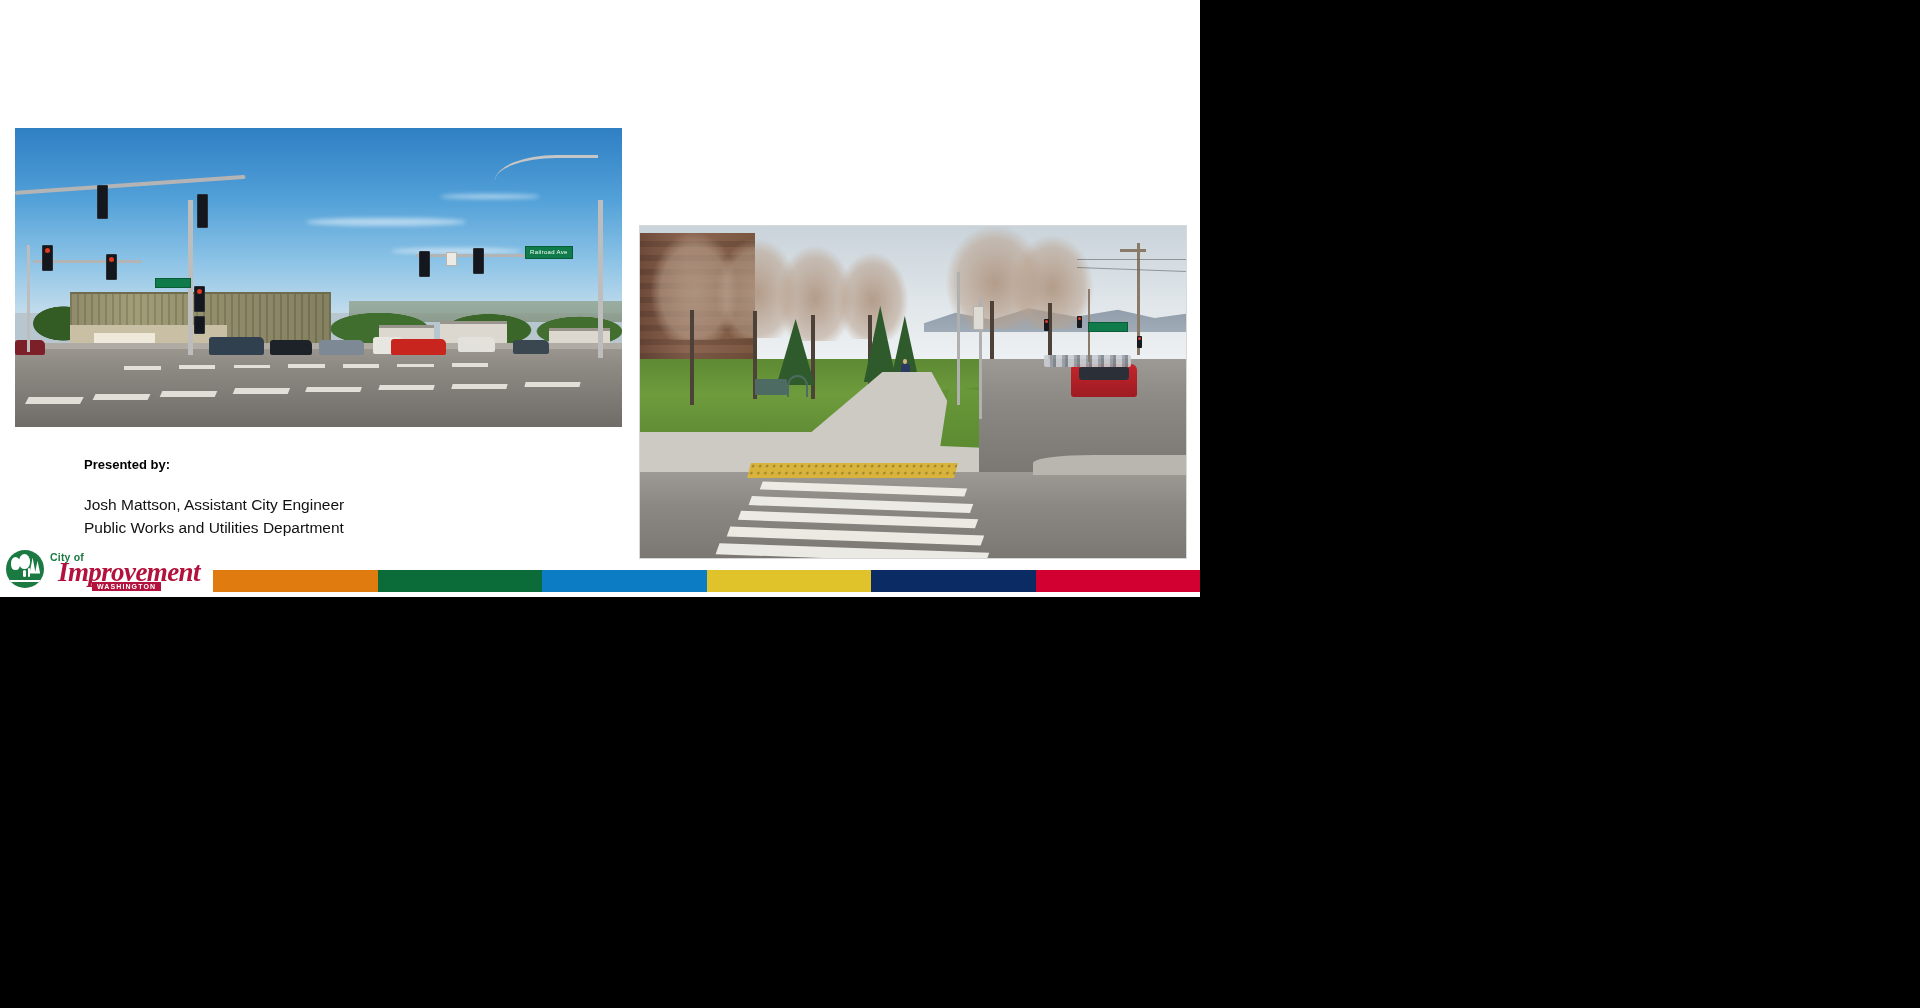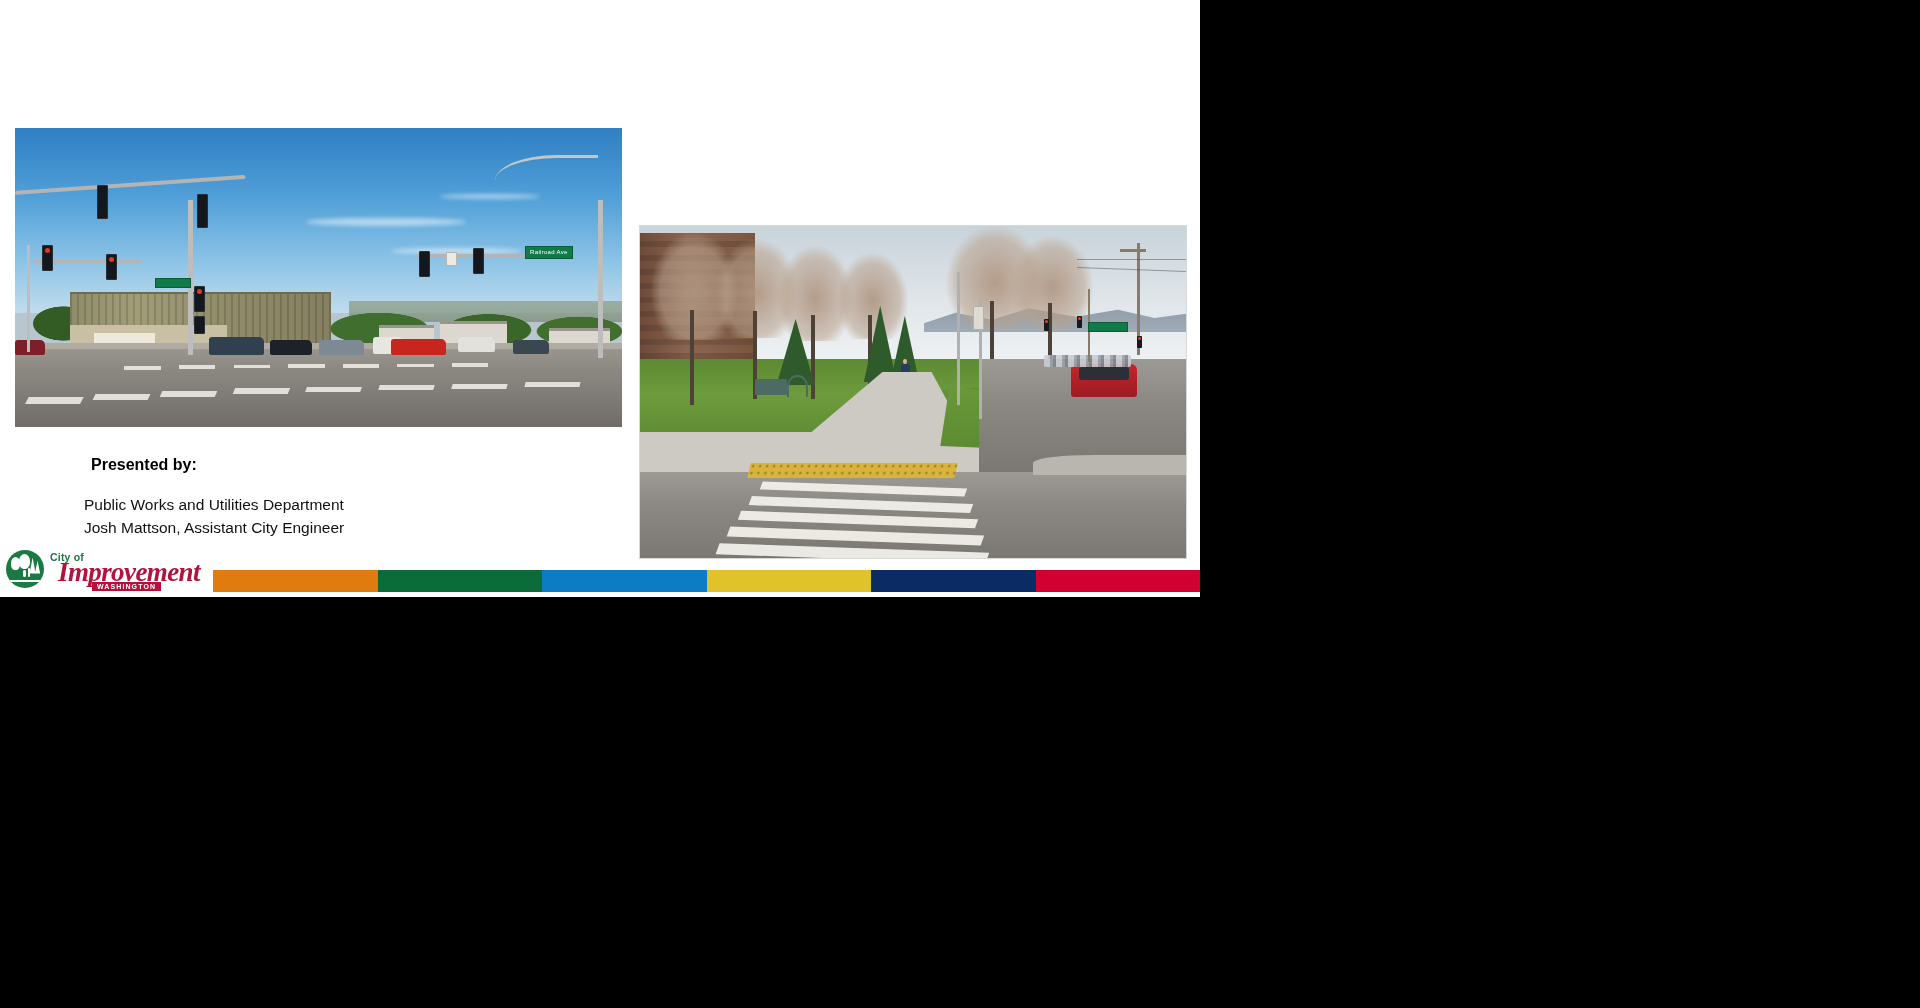--- a/index.html
+++ b/index.html
@@ -241,24 +241,24 @@
   
   #presented-block {
     position: absolute;
     left: 84px;
     top: 455px;
     width: 520px;
   }
   #presented-label {
     font-family: "Liberation Sans", sans-serif;
     font-weight: bold;
-    font-size: 16px;
+    font-size: 13px;
     line-height: 20px;
     color: #000;
-    margin: 0 0 18px 7px;
+    margin: 0 0 18px 0;
   }
   .presenter-line {
     font-family: "Liberation Sans", sans-serif;
     font-size: 15.5px;
     line-height: 23px;
     color: #111;
     margin: 0;
     white-space: nowrap;
   }
 
@@ -481,22 +481,22 @@
         <div class="wire-b" style="left:80%;top:13%;width:20%;transform:rotate(2deg);"></div>
         <div class="signal-b" style="left:74%;top:28%;"></div>
         <div class="signal-b" style="left:80%;top:27%;"></div>
         <div class="signal-b" style="left:91%;top:33%;"></div>
         <div class="streetsign-a" style="left:82%;top:29%;width:38px;height:8px;font-size:4px;line-height:8px;"></div>
       </div>
     </div>
 
     <div id="presented-block">
       <p id="presented-label">Presented by:</p>
+      <p class="presenter-line">Josh Mattson, Assistant City Engineer</p>
       <p class="presenter-line">Public Works and Utilities Department</p>
-      <p class="presenter-line">Josh Mattson, Assistant City Engineer</p>
     </div>
 
     <div id="logo">
       <div id="logo-emblem" style="background: rgb(27, 122, 66);">
         <div class="scene">
           <div class="m-tree" style="left:12%;top:18%;width:26%;height:34%;"></div>
           <div class="m-tree" style="left:34%;top:10%;width:30%;height:40%;"></div>
           <div class="m-pine" style="left:62%;top:20%;width:16%;height:42%;"></div>
           <div class="m-pine" style="left:76%;top:28%;width:14%;height:34%;"></div>
           <div class="m-ground"></div>

